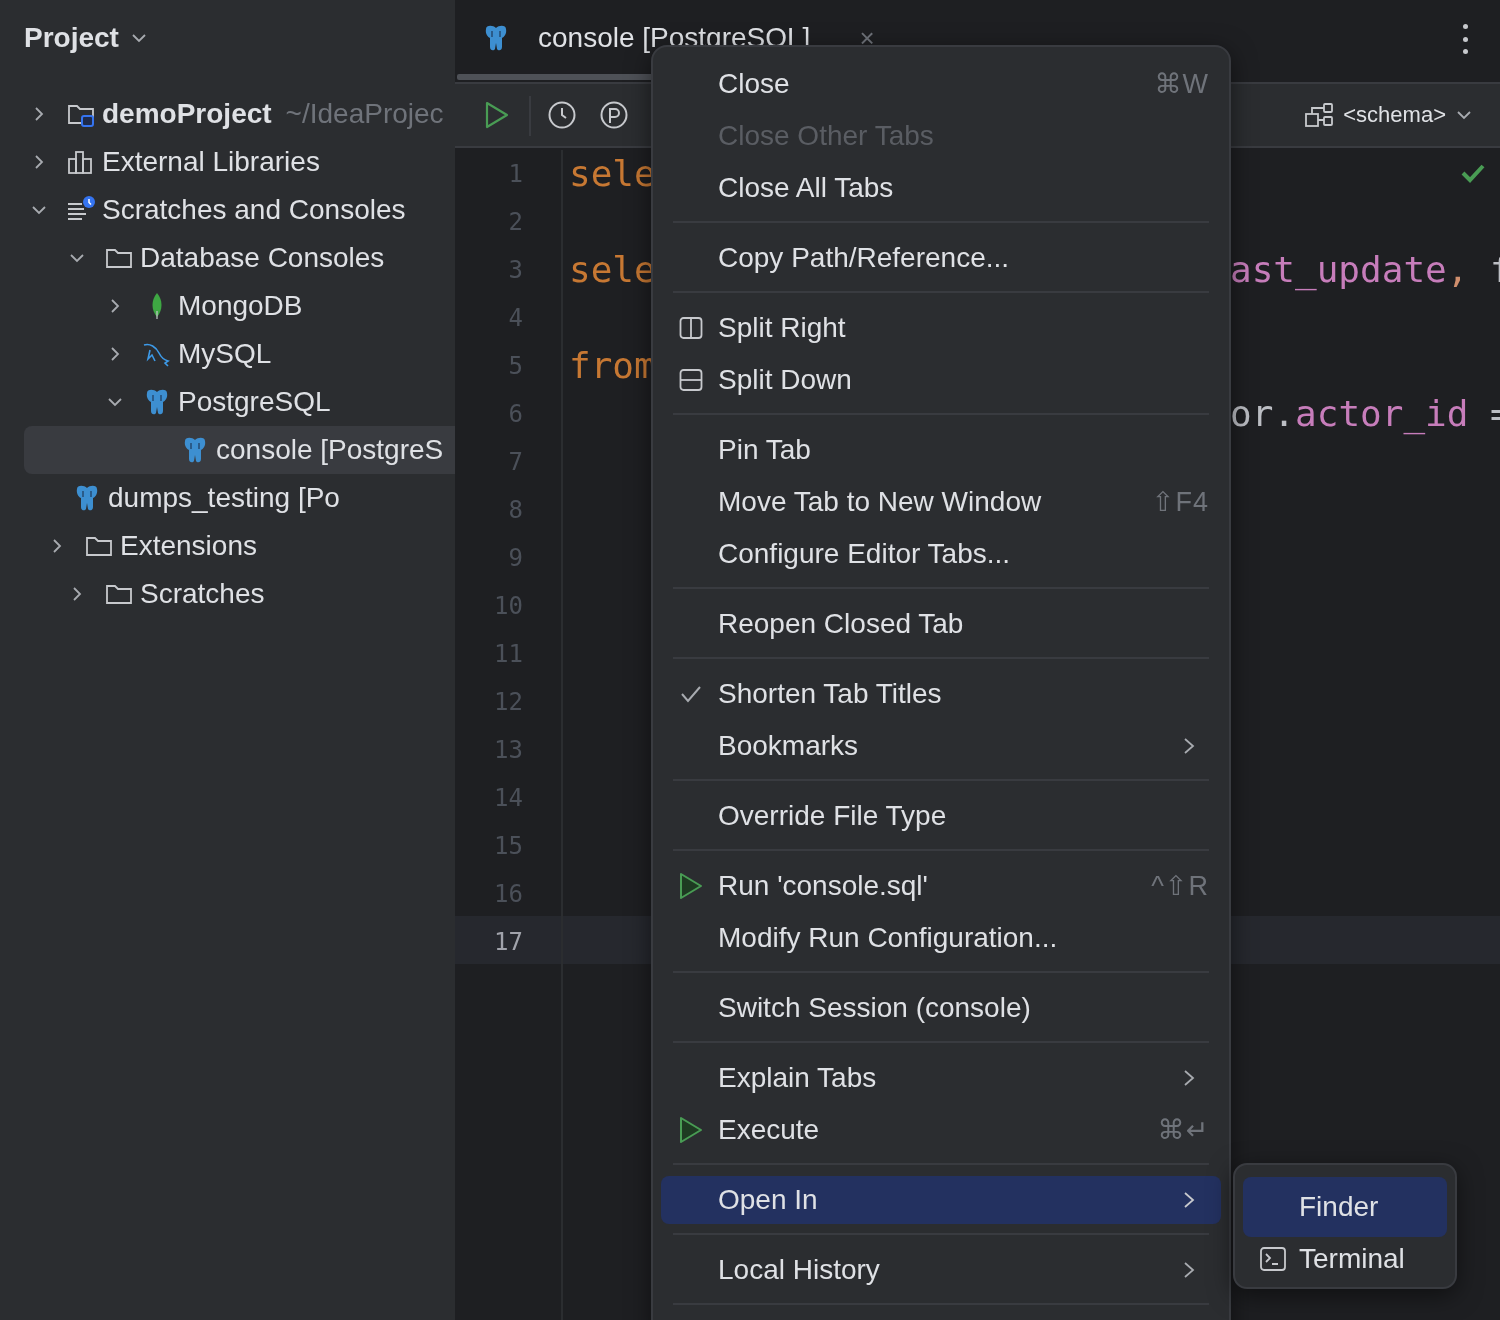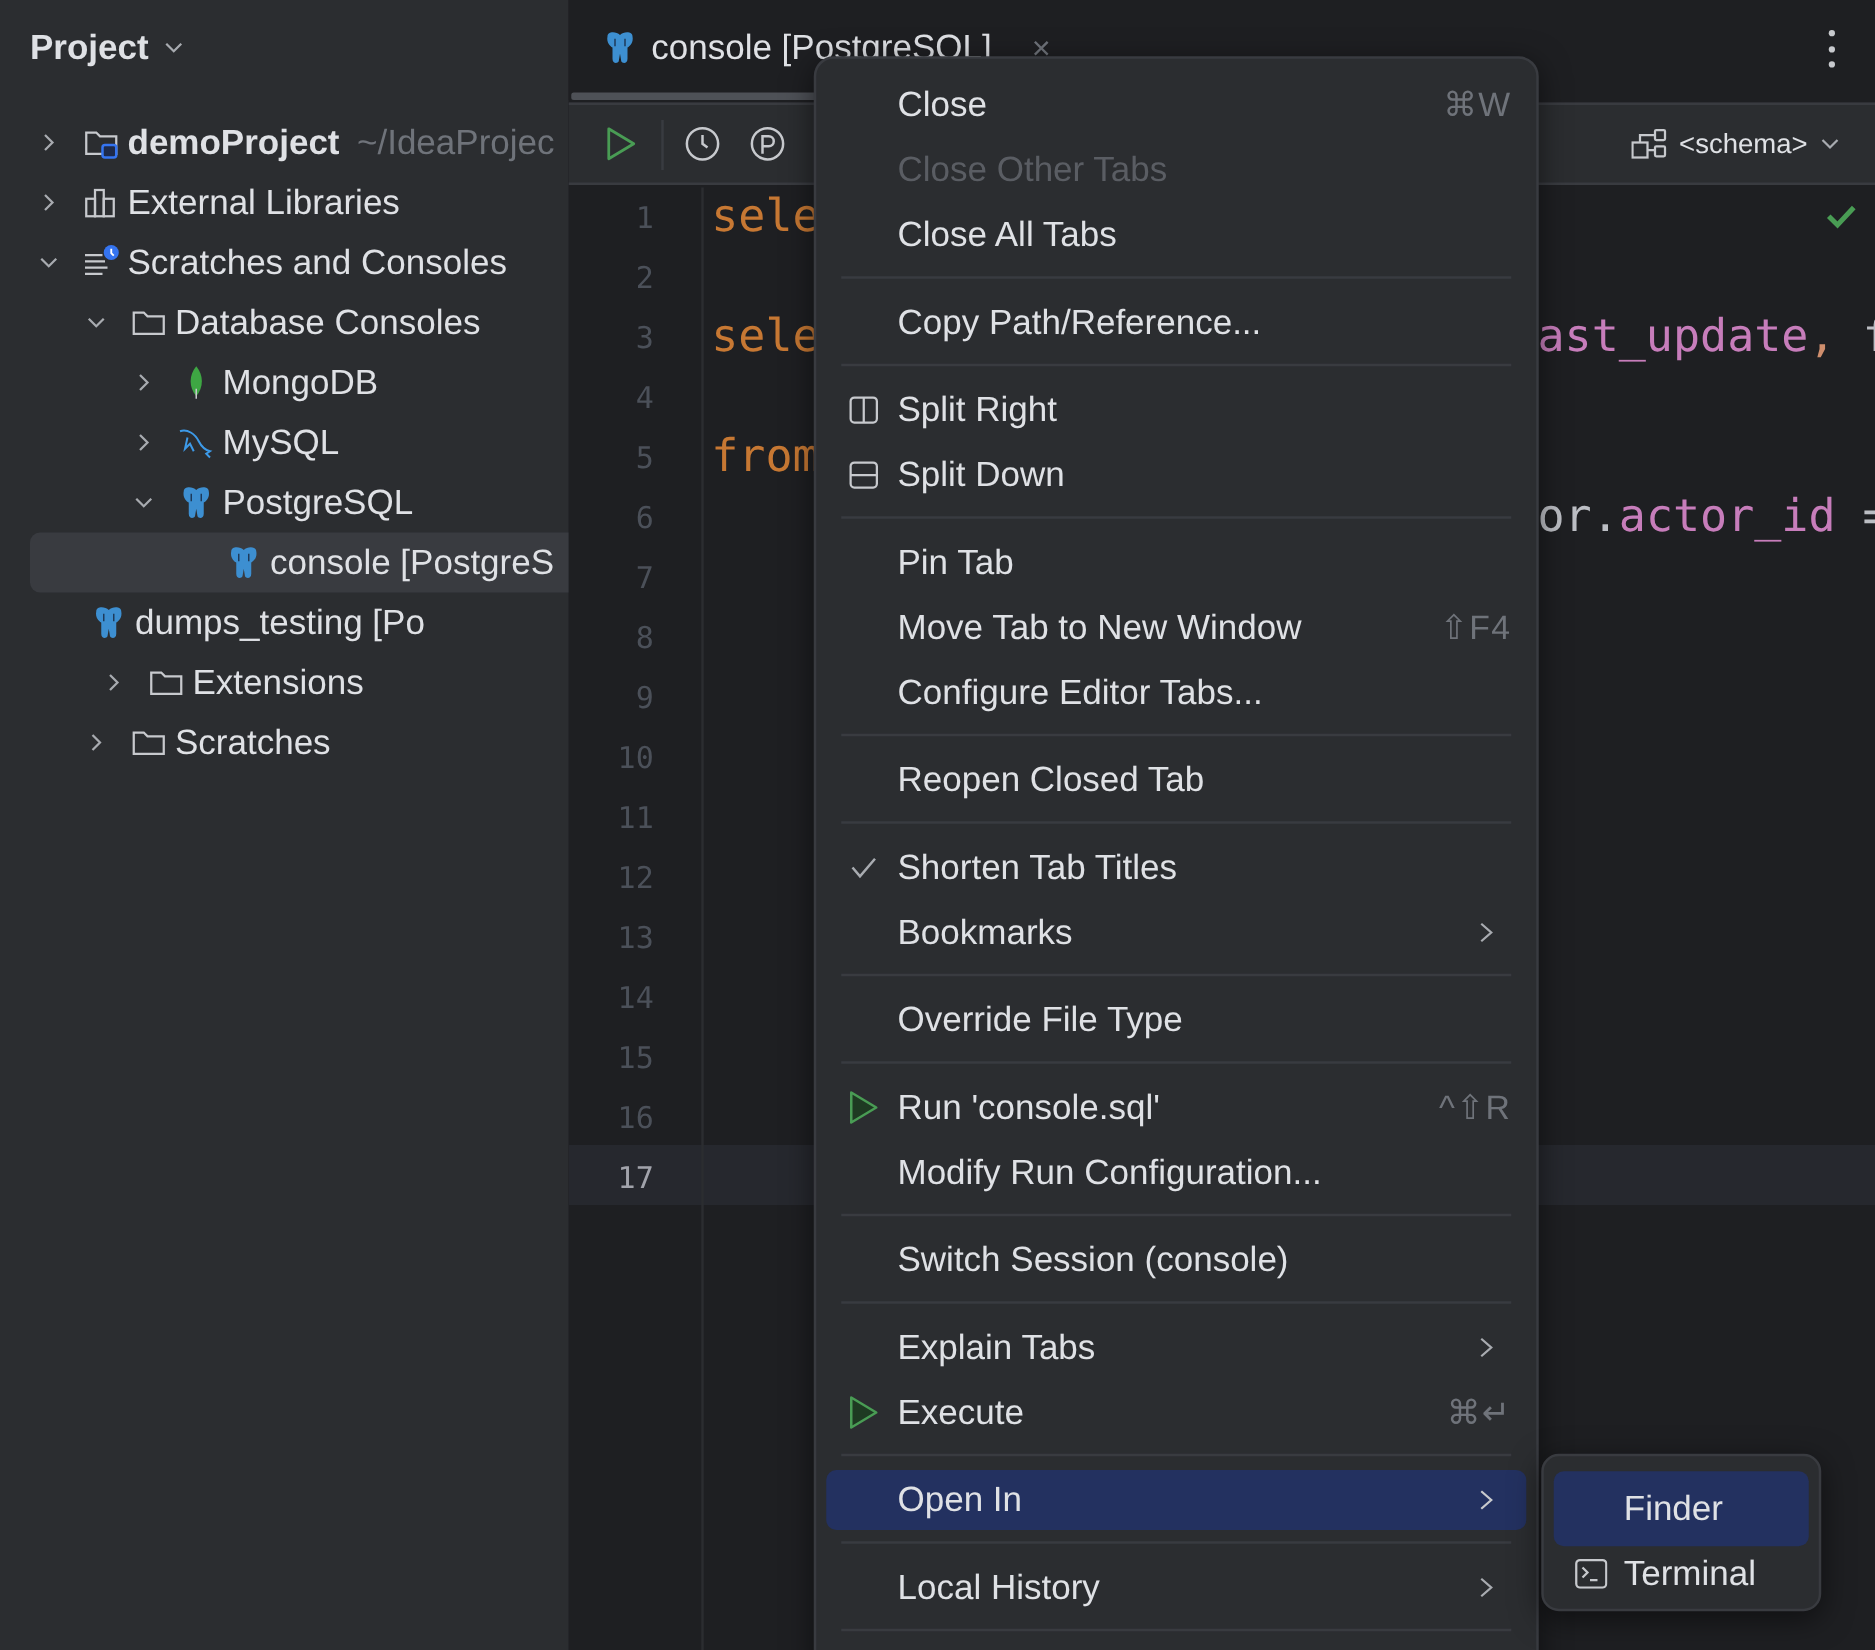--- a/index.html
+++ b/index.html
@@ -17,21 +17,21 @@
   .tree-row > * { position: relative; }
   .tw { width: 22px; height: 22px; display: inline-flex; align-items: center; justify-content: center; margin-right: 16px; }
   .ico { width: 30px; height: 30px; display: inline-flex; align-items: center; justify-content: center; margin-right: 6px; }
   .lbl { color: #dfe1e5; }
   .lbl.bold { font-weight: bold; }
   .hint { color: #6f737a; margin-left: 14px; }
 
   
   .editor { position: absolute; left: 455px; top: 0; width: 1045px; height: 1320px; background: #1e1f22; }
   .tabbar { position: absolute; left: 0; top: 0; width: 1045px; height: 80px; background: #1e1f22; }
-  .tab { position: absolute; left: 26px; top: 22px; display: flex; align-items: center; gap: 10px; font-size: 28px; color: #dfe1e5; }
+  .tab { position: absolute; left: 26px; top: 22px; display: flex; align-items: center; gap: 27px; font-size: 28px; color: #dfe1e5; }
   .tab-close { color: #6f737a; font-size: 26px; margin-left: 22px; }
   .tab-underline { position: absolute; left: 2px; top: 74px; width: 196px; height: 6px; background: #4e5157; border-radius: 2px; }
   .more-btn { position: absolute; right: 30px; top: 24px; width: 10px; height: 30px; display: flex; flex-direction: column; justify-content: space-between; align-items: center; }
   .more-btn span { width: 5px; height: 5px; background: #c7c9cd; border-radius: 50%; }
   .toolbar { position: absolute; left: 0; top: 82px; width: 1045px; height: 66px; background: #2b2d30; border-top: 2px solid #393b40; border-bottom: 2px solid #393b40; }
   .tb-btn { position: absolute; top: 14px; width: 34px; height: 34px; display: flex; align-items: center; justify-content: center; }
   .tb-sep { position: absolute; left: 74px; top: 12px; width: 2px; height: 40px; background: #393b40; }
   .schema { position: absolute; right: 26px; top: 18px; display: flex; align-items: center; gap: 8px; font-size: 22px; color: #dfe1e5; }
 
   .gutter { position: absolute; left: 0; top: 150px; width: 108px; height: 1170px; border-right: 2px solid #2b2d30; }
@@ -163,21 +163,21 @@
     </div>
 
     <div class="tree-row" style="padding-left:72px">
       <svg class="ico" viewBox="0 0 30 30">
           <path d="M5 6 C5 2 12 2 15 5 C18 2 25 2 25 6 C26 11 23 14 21 15 L21 24 C21 28 17 28 16 26 L15 20 L14 26 C13 28 9 28 9 24 L9 15 C7 14 4 11 5 6 Z" fill="#3d8fd1"></path>
           <path d="M11 8 v6 M19 8 v6" stroke="#1e3a5a" stroke-width="1.2"></path>
         </svg>
       <span class="lbl">dumps_testing [Po</span>
     </div>
 
-    <div class="tree-row" style="padding-left:80px">
+    <div class="tree-row" style="padding-left:46px">
       <svg class="tw" viewBox="0 0 22 22">
           <path d="M8 5 L14 11 L8 17" fill="none" stroke="#a8abb0" stroke-width="1.8"></path>
         </svg>
       <svg class="ico" viewBox="0 0 30 30">
           <path d="M3 7 h8 l3 3 h13 v14 h-24 z" fill="none" stroke="#c7c9cd" stroke-width="1.8"></path>
         </svg>
       <span class="lbl">Extensions</span>
     </div>
 
     <div class="tree-row" style="padding-left:66px">

